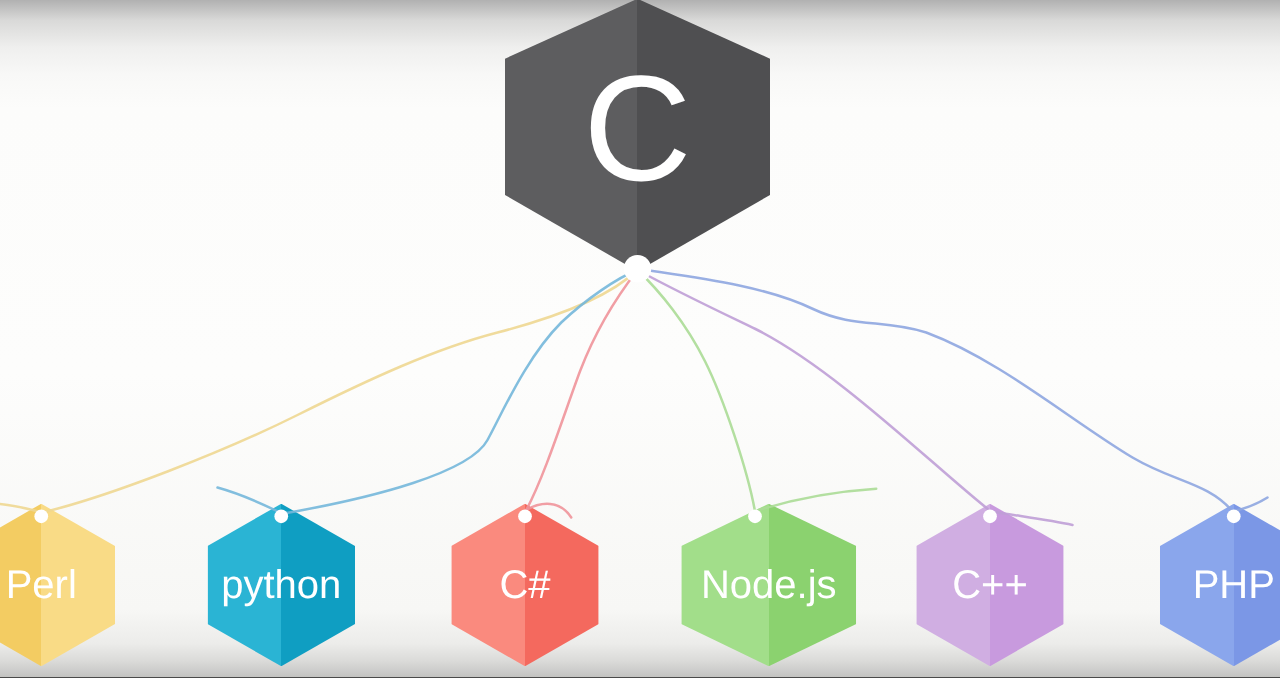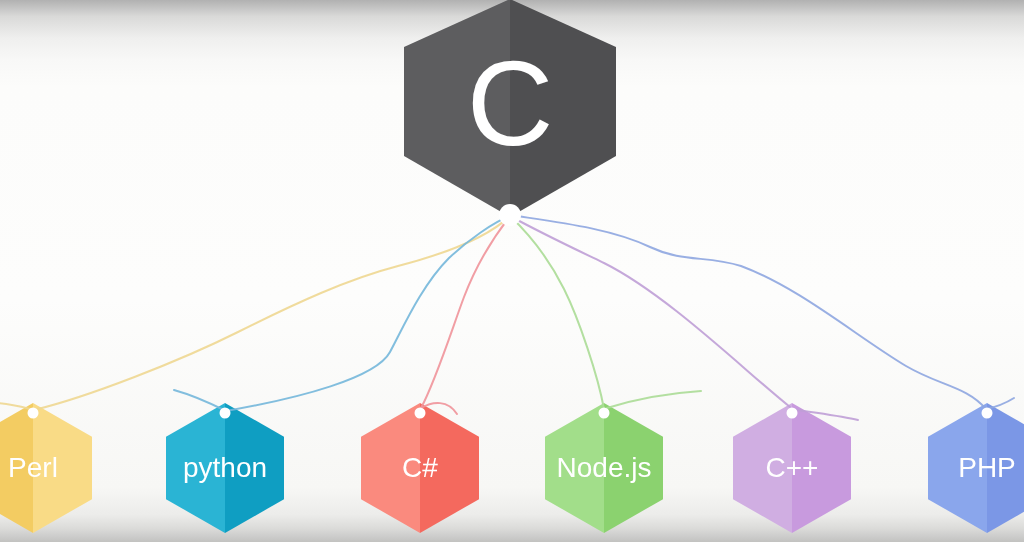--- a/index.html
+++ b/index.html
@@ -29,21 +29,21 @@
     border-radius:50%;background:#fff;z-index:3;
   }
 
   
   .tag{
     position:absolute;top:403px;width:118px;height:130px;z-index:1;
     clip-path:polygon(50% 0%,100% 26%,100% 74%,50% 100%,0% 74%,0% 26%);
   }
   .tag-label{
     position:absolute;left:50%;top:50%;transform:translate(-50%,-50%);
-    color:#fff;font-size:28px;white-space:nowrap;
+    color:#fff;font-size:32px;white-space:nowrap;
   }
   .tag-dot{
     position:absolute;left:50%;top:13px;transform:translate(-50%,-50%);
     width:11px;height:11px;border-radius:50%;background:#fff;z-index:3;
   }
   .pos-0{left:-26px;} .pos-1{left:166px;text-align:center;} .pos-2{left:361px;}
   .pos-3{left:545px;} .pos-4{left:733px;} .pos-5{left:928px;}
 </style>
 </head>
 <body>
@@ -78,21 +78,21 @@
   <div class="tag pos-1" style="background: linear-gradient(90deg, rgb(42, 180, 212) 0px, rgb(42, 180, 212) 50%, rgb(15, 158, 194) 50%, rgb(15, 158, 194) 100%);">
     <span class="tag-label">python</span>
   </div>
   <span class="tag-dot" style="left:225px;top:413px;"></span>
 
   <div class="tag pos-2" style="background: linear-gradient(90deg, rgb(250, 138, 126) 0px, rgb(250, 138, 126) 50%, rgb(244, 105, 94) 50%, rgb(244, 105, 94) 100%);">
     <span class="tag-label">C#</span>
   </div>
   <span class="tag-dot" style="left:420px;top:413px;"></span>
 
-  <div class="tag pos-3" style="background: linear-gradient(90deg, rgb(162, 222, 138) 0px, rgb(162, 222, 138) 50%, rgb(139, 210, 111) 50%, rgb(139, 210, 111) 100%);">
+  <div class="tag pos-3" style="background: linear-gradient(90deg, rgb(162, 222, 138) 0px, rgb(162, 222, 138) 50%, rgb(139, 210, 111) 50%, rgb(139, 210, 111) 100%); padding-left: 22px;">
     <span class="tag-label">Node.js</span>
   </div>
   <span class="tag-dot" style="left:604px;top:413px;"></span>
 
   <div class="tag pos-4" style="background: linear-gradient(90deg, rgb(208, 174, 226) 0px, rgb(208, 174, 226) 50%, rgb(200, 154, 222) 50%, rgb(200, 154, 222) 100%);">
     <span class="tag-label">C++</span>
   </div>
   <span class="tag-dot" style="left:792px;top:413px;"></span>
 
   <div class="tag pos-5" style="background: linear-gradient(90deg, rgb(138, 166, 236) 0px, rgb(138, 166, 236) 50%, rgb(123, 151, 230) 50%, rgb(123, 151, 230) 100%);">

